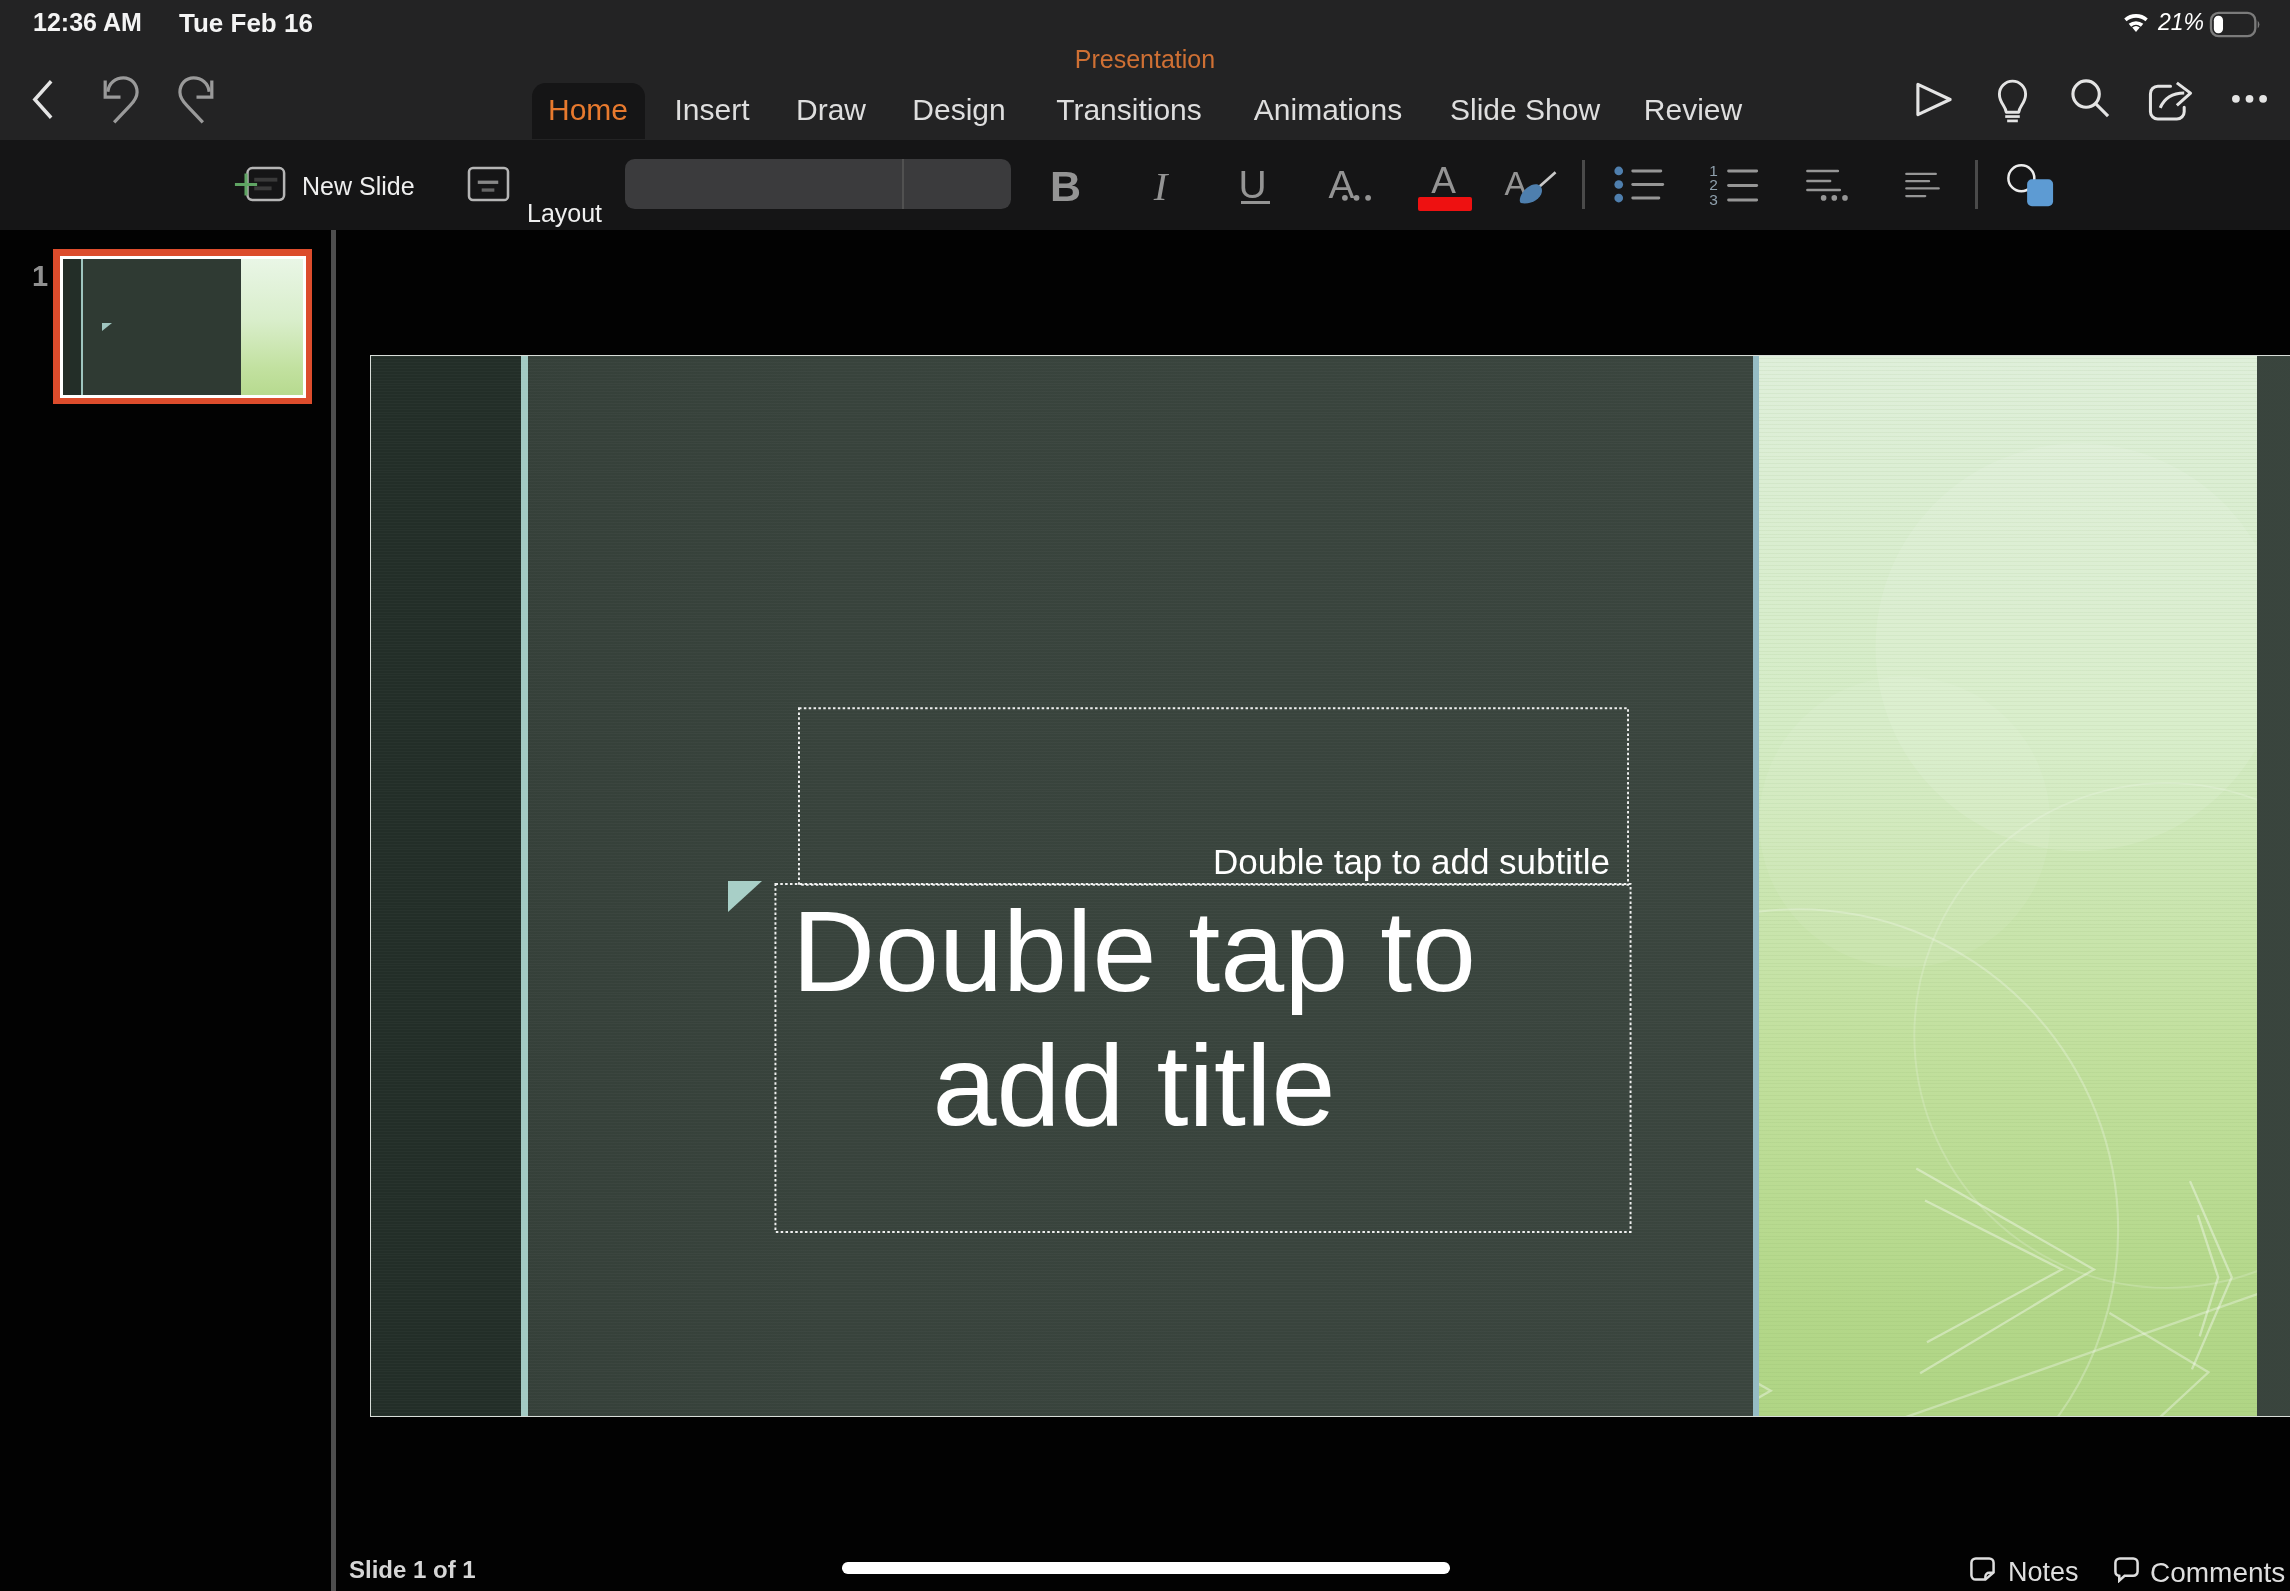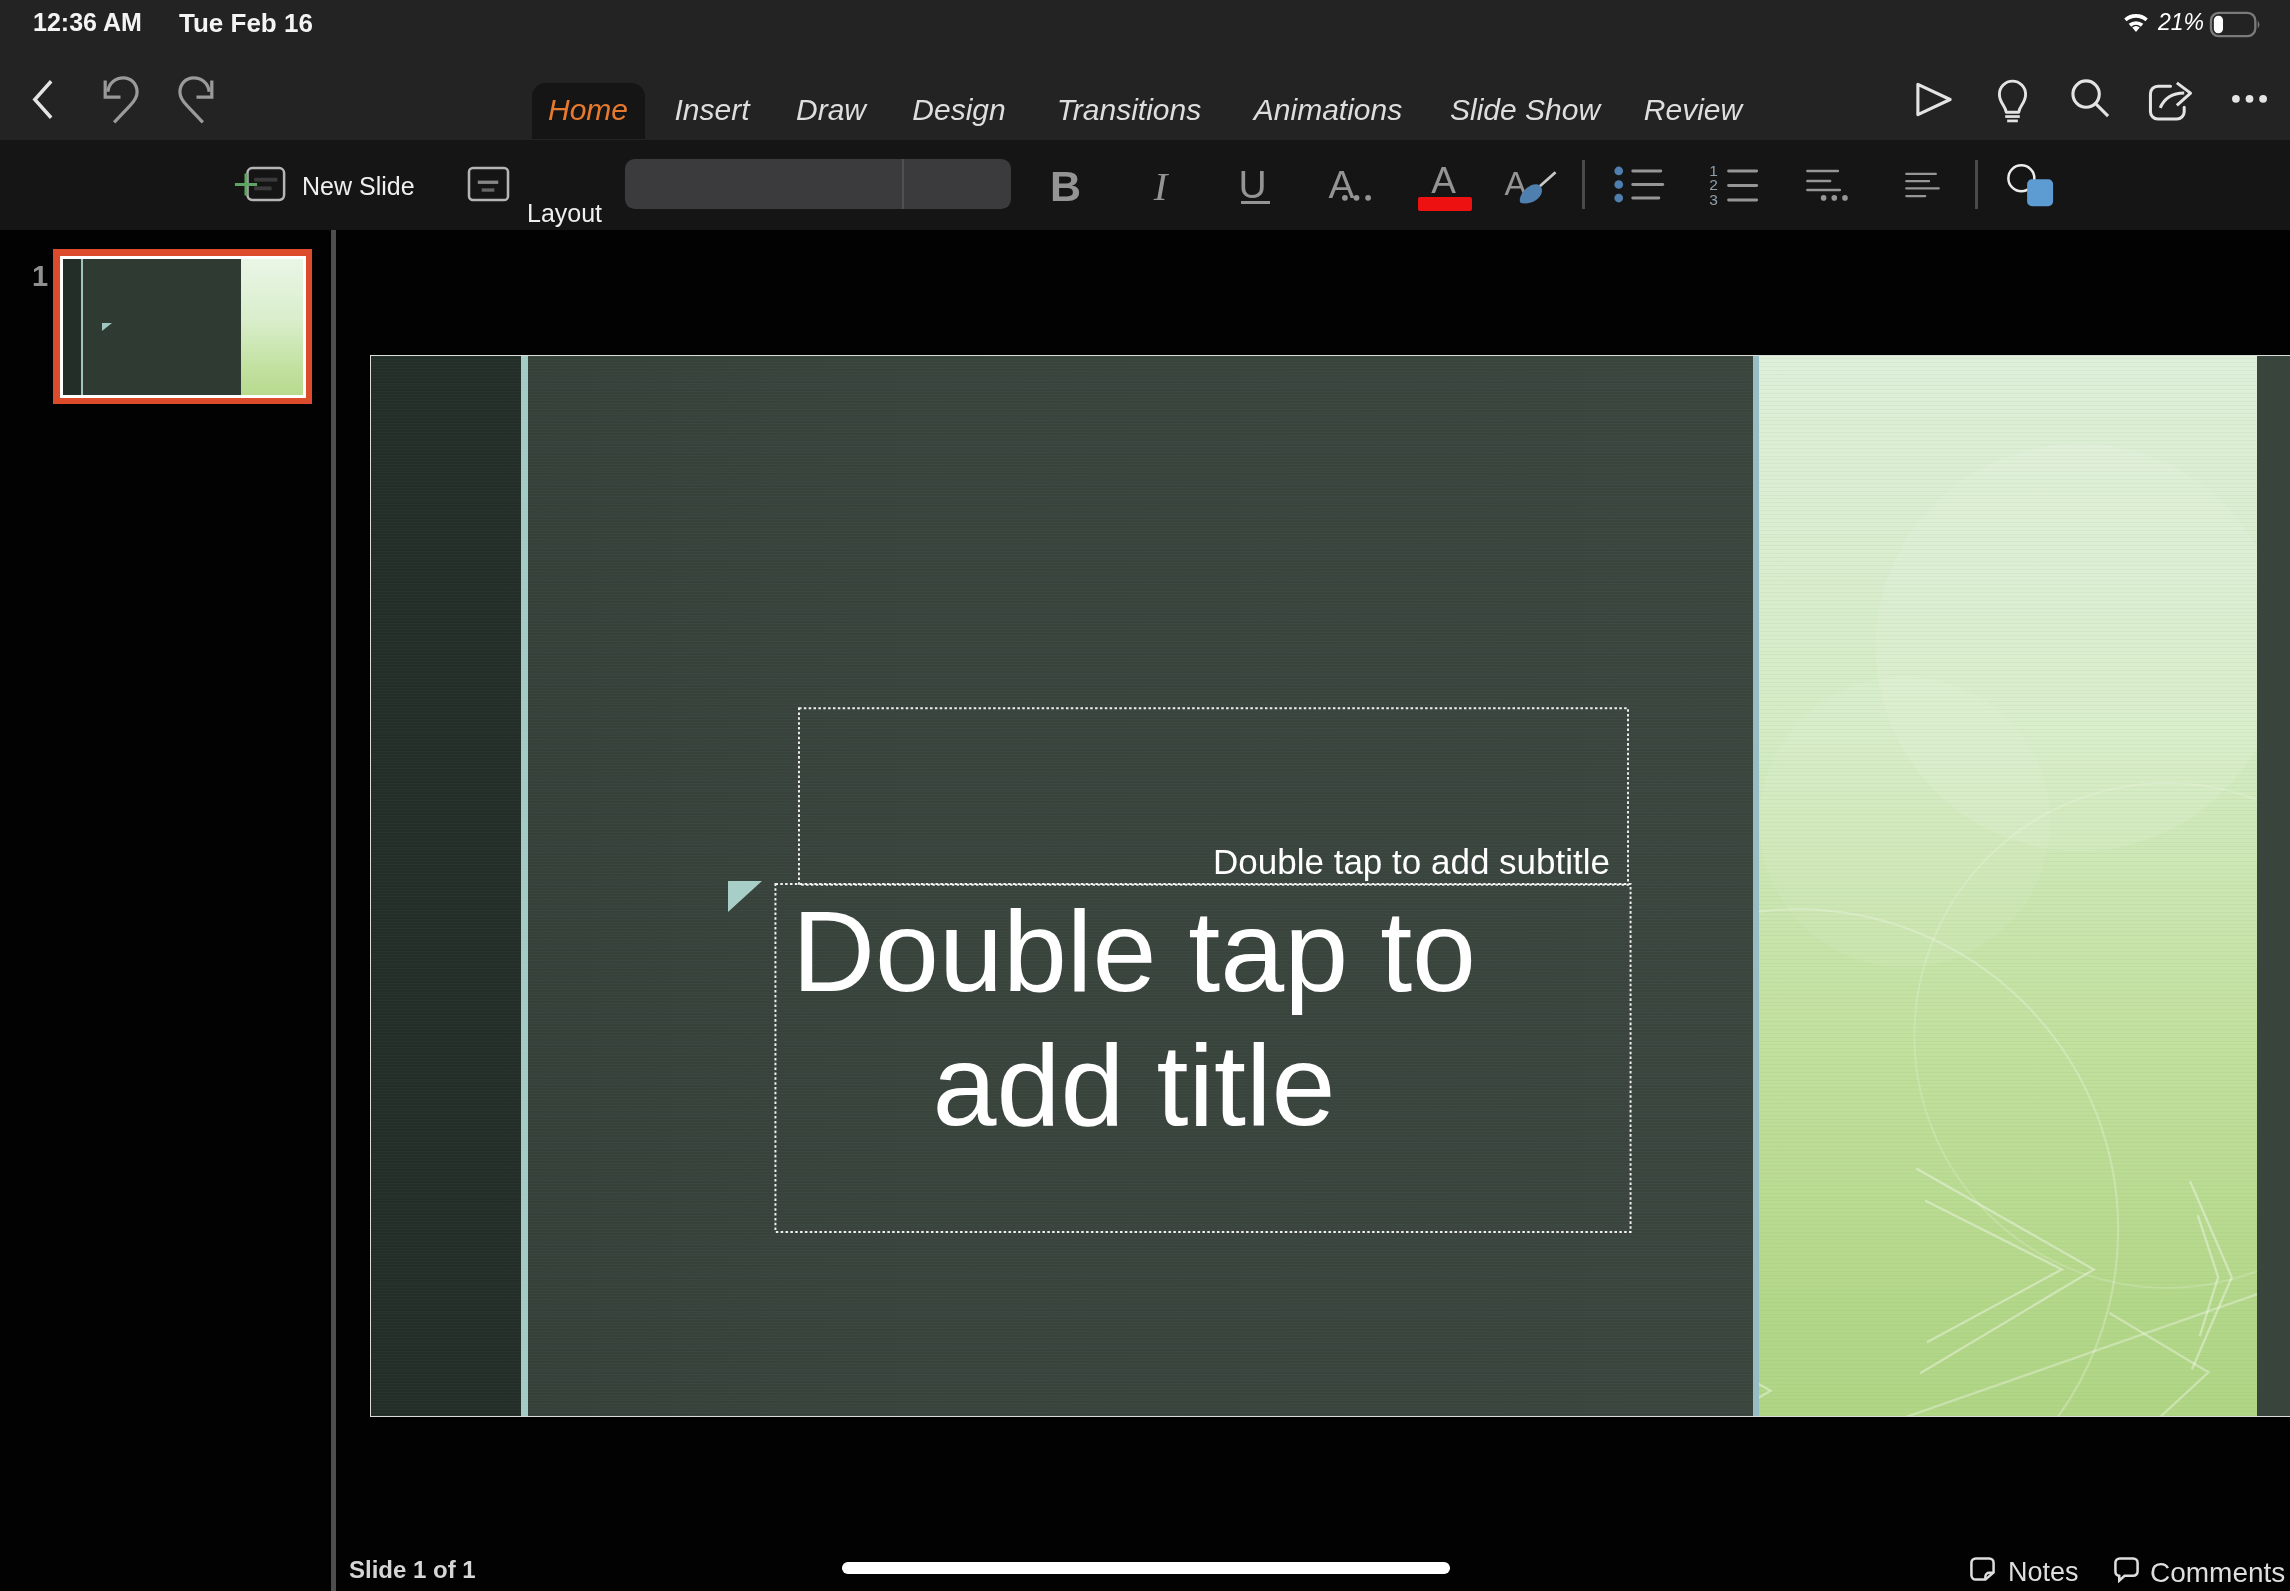--- a/index.html
+++ b/index.html
@@ -2,21 +2,21 @@
 <html><head>
 <meta charset="utf-8">
 <style>
   html,body{margin:0;padding:0;background:#000;}
   #page{position:relative;width:2290px;height:1591px;background:#020202;overflow:hidden;
         font-family:"Liberation Sans", sans-serif;}
   .abs{position:absolute;}
   #chrome{left:0;top:0;width:2290px;height:140px;background:#232324;}
   #toolbar{left:0;top:140px;width:2290px;height:90px;background:#151516;}
   .stattext{color:#f4f4f4;font-size:25px;font-weight:700;}
-  .tab{color:#dedede;font-size:30px;white-space:nowrap;transform:translateX(-50%);font-style:italic;}
+  .tab{color:#dedede;font-size:30px;white-space:nowrap;transform:translateX(-50%);}
   #hometab{left:532px;top:83px;width:113px;height:56px;background:#151516;border-radius:13.6px 13.6px 0 0;}
   .tico{color:#efefef;font-size:25px;white-space:nowrap;text-align:right;}
   .sep{position:absolute;width:2.9px;background:#4a4a4a;top:160px;height:49px;}
 </style>
 </head>
 <body>
 <div id="page">
   <div class="abs" id="chrome"></div>
   <div class="abs" id="toolbar"></div>
   <div class="abs" id="hometab"></div>
@@ -42,20 +42,21 @@
     <path d="M4.3 4.5 V21.5 H20" stroke="#9a9a9a" stroke-width="3.3" fill="none"></path>
     <path d="M7 16 C8 7, 15 1.7, 23 1.7 C31 1.7, 37 8, 37 16.5 C37 22, 34 26, 29.5 30.5 L13.5 47.5" stroke="#9a9a9a" stroke-width="3.3" fill="none"></path>
   </svg>
   <svg class="abs" style="left:177px;top:76px;" width="39" height="49" viewBox="0 0 40 50">
     <g transform="translate(40,0) scale(-1,1)">
       <path d="M4.3 4.5 V21.5 H20" stroke="#9a9a9a" stroke-width="3.3" fill="none"></path>
       <path d="M7 16 C8 7, 15 1.7, 23 1.7 C31 1.7, 37 8, 37 16.5 C37 22, 34 26, 29.5 30.5 L13.5 47.5" stroke="#9a9a9a" stroke-width="3.3" fill="none"></path>
     </g>
   </svg>
 
+  <div class="abs" style="left:0;top:45px;width:2290px;text-align:center;color:#cf7034;font-size:25px;">Presentation</div>
 
   <div class="abs tab" style="left:588px;top:93px;color:#e87a2e;">Home</div>
   <div class="abs tab" style="left:712px;top:93px;">Insert</div>
   <div class="abs tab" style="left:831px;top:93px;">Draw</div>
   <div class="abs tab" style="left:959px;top:93px;text-align:center;">Design</div>
   <div class="abs tab" style="left:1129px;top:93px;">Transitions</div>
   <div class="abs tab" style="left:1328px;top:93px;">Animations</div>
   <div class="abs tab" style="left:1525px;top:93px;">Slide Show</div>
   <div class="abs tab" style="left:1693px;top:93px;">Review</div>
 

